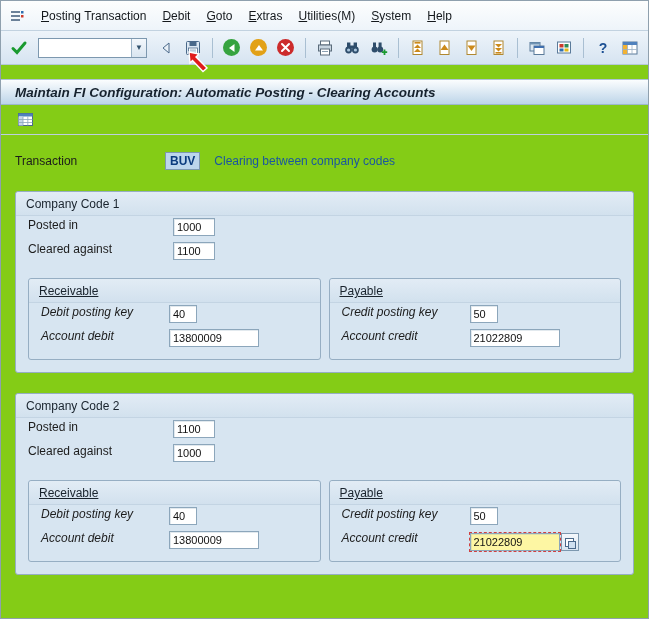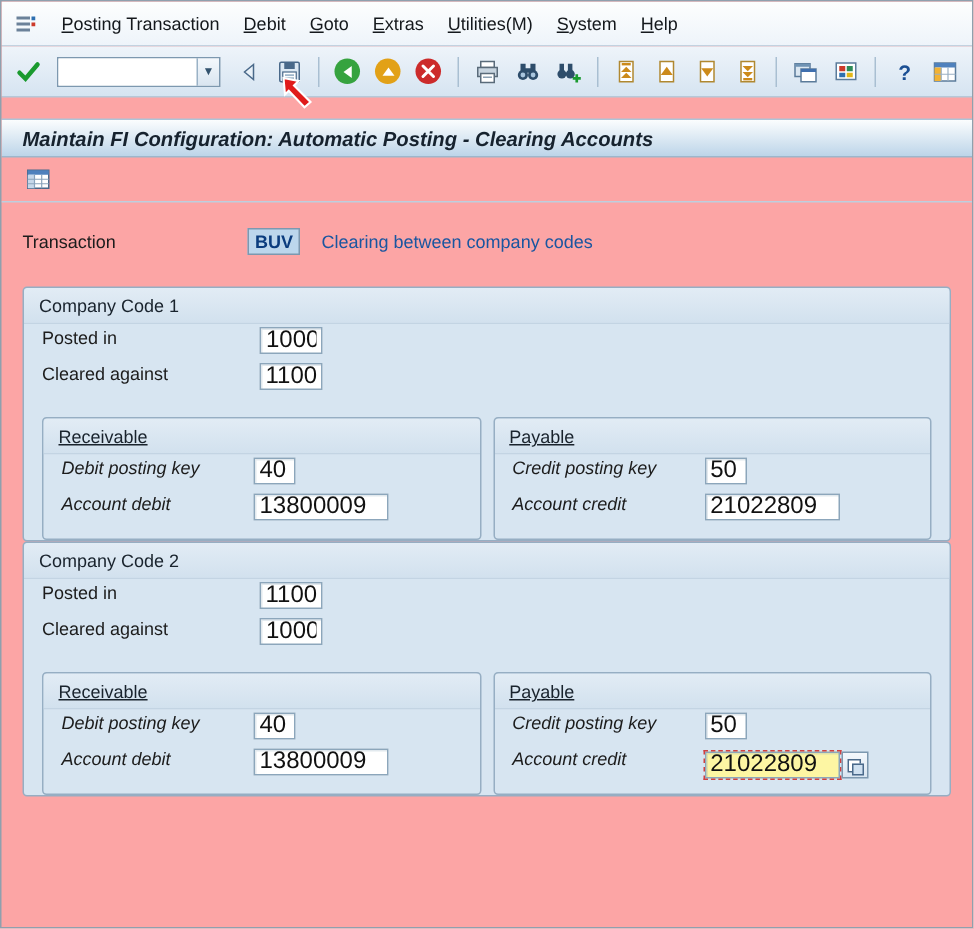--- a/index.html
+++ b/index.html
@@ -7,21 +7,21 @@
   body {
     font-family: "Liberation Sans", sans-serif;
     font-size: 12px;
     color: #1c1c1c;
     background:#ffffff;
   }
   .window {
     position:relative;
     width:649px; height:619px;
     border:1px solid #8fa0ae;
-    background:#fca5a5;
+    background:#84cc16;
     overflow:hidden;
   }
 
   
   .menubar {
     height:30px;
     display:flex; align-items:center;
     background:linear-gradient(#fdfefe,#eef4fa);
     border-bottom:1px solid #c2d2e0;
     padding:0 6px;
@@ -116,37 +116,38 @@
     font-weight:bold;
     text-align:right;
     margin-right:14px;
   }
   .trans-desc { color:var(--link-text,#1a56a0); }
 
   .groupbox {
     border:1px solid #96aec3;
     border-radius:3px;
     background:#d7e5f1;
-    padding-bottom:0;
+    margin-bottom:20px;
+    padding-bottom:12px;
   }
   .groupbox-title {
     padding:5px 10px 4px 10px;
     background:linear-gradient(#e2ecf5,#d2e1ee);
     border-bottom:1px solid #c3d4e3;
     border-radius:3px 3px 0 0;
     color:#19232d;
   }
   .form-row { display:flex; height:22px; padding-left:12px; margin-top:2px; }
   .form-label { width:145px; }
   .fld {
     height:18px;
     border:1px solid #8ca6bb;
     background:#ffffff;
     font-family:"Liberation Sans",sans-serif;
-    font-size:16px;
+    font-size:11px;
     color:#111;
     padding:0 3px;
     box-shadow:inset 1px 1px 0 rgba(140,166,187,.25);
   }
   .fld.w4 { width:42px; }
   .fld.w2 { width:28px; }
   .fld.w8 { width:90px; }
   .fld.focused {
     background:var(--focus-field-bg,#fdf6a3);
     outline:1px dashed #d04040;

